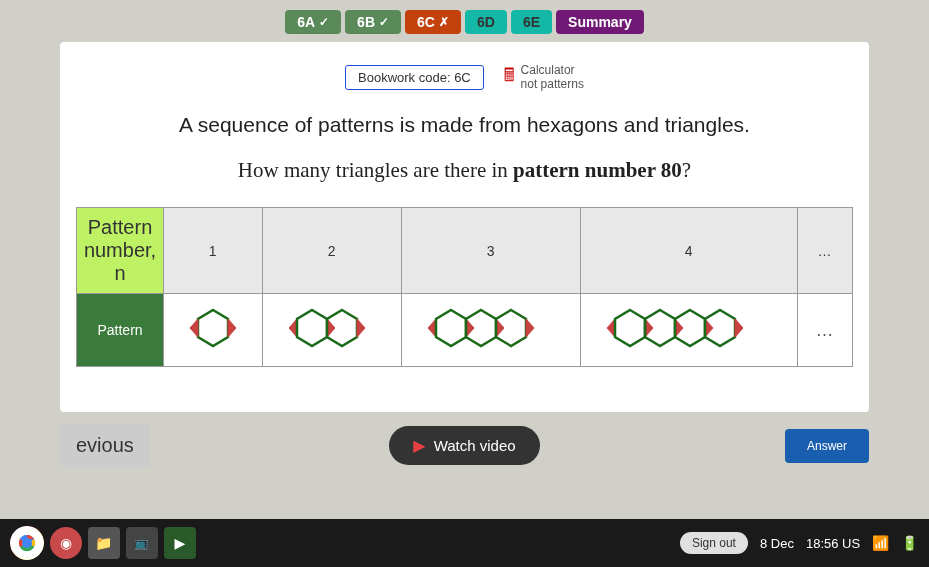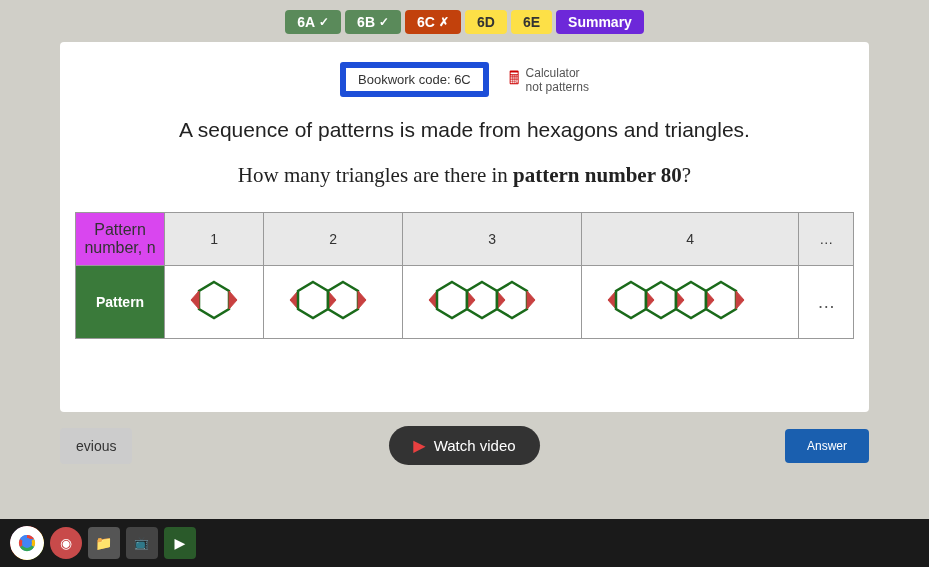--- a/index.html
+++ b/index.html
@@ -33,25 +33,25 @@
     }
     .nav-tab.completed {
       background: #5a8a5a;
       color: white;
     }
     .nav-tab.active {
       background: #c2410c;
       color: white;
     }
     .nav-tab.inactive {
-      background: #fde047;
+      background: #14b8a6;
       color: #333;
     }
     .nav-tab.summary {
-      background: #6d28d9;
+      background: #701a75;
       color: white;
     }
     .checkmark { font-size: 12px; }
     .cross { font-size: 12px; }
 
     
     .main-content {
       background: white;
       margin: 0 60px;
       padding: 20px 30px 20px 30px;
@@ -61,21 +61,21 @@
 
     
     .meta-row {
       display: flex;
       justify-content: center;
       align-items: center;
       gap: 20px;
       margin-bottom: 16px;
     }
     .bookwork-code {
-      border: 6px solid #1d4ed8;
+      border: 1px solid #1d4ed8;
       padding: 4px 12px;
       border-radius: 3px;
       font-size: 13px;
       color: #333;
     }
     .calculator-info {
       display: flex;
       align-items: center;
       gap: 6px;
       font-size: 12px;
@@ -115,32 +115,32 @@
       vertical-align: middle;
     }
     .header-row td {
       background: #e8e8e8;
       font-size: 14px;
       color: #333;
       padding: 8px 20px;
       font-weight: normal;
     }
     .header-row td:first-child {
-      background: #d946ef;
-      font-size: 16px;
+      background: #bef264;
+      font-size: 20px;
       padding: 8px 0;
     }
     .pattern-row td {
       padding: 8px 14px;
     }
     .pattern-row td:first-child {
       background: #3a7a3a;
       color: white;
       font-size: 14px;
-      font-weight: bold;
+      font-weight: normal;
       padding: 14px 20px;
     }
     .dots-cell {
       font-size: 18px;
       color: #555;
       padding: 8px 10px;
     }
 
     
     .pattern-svg-cell {
@@ -187,21 +187,21 @@
       cursor: pointer;
     }
     .previous-btn {
       position: absolute;
       left: 60px;
       background: #ccc;
       color: #333;
       border: none;
       border-radius: 4px;
       padding: 10px 16px;
-      font-size: 14px;
+      font-size: 20px;
       cursor: pointer;
     }
 
     
     .taskbar {
       position: absolute;
       bottom: 0;
       left: 0;
       right: 0;
       height: 48px;
@@ -401,13 +401,22 @@
   </div>
   <div class="taskbar-icon" style="background:#555;border-radius:4px;">
     <span style="color:white;font-size:14px;">📁</span>
   </div>
   <div class="taskbar-icon" style="background:#444;border-radius:4px;">
     <span style="color:white;font-size:12px;">📺</span>
   </div>
   <div class="taskbar-icon" style="background:#2a5a2a;border-radius:4px;">
     <span style="color:white;font-size:14px;">▶</span>
   </div>
+  <div class="taskbar-right">
+    <button class="sign-out-btn">
+      <span>Sign out</span>
+    </button>
+    <span>8 Dec</span>
+    <span>18:56 US</span>
+    <span style="font-size:14px;">📶</span>
+    <span style="font-size:14px;">🔋</span>
+  </div>
 </div>
 
 </body></html>

